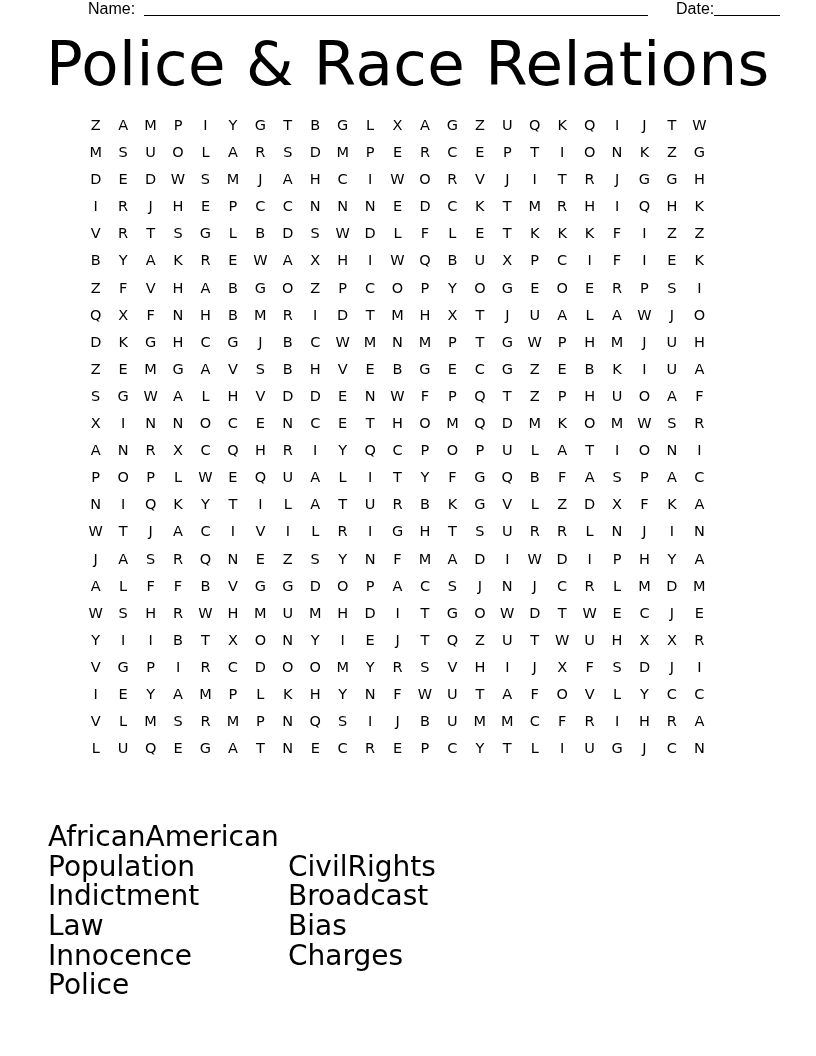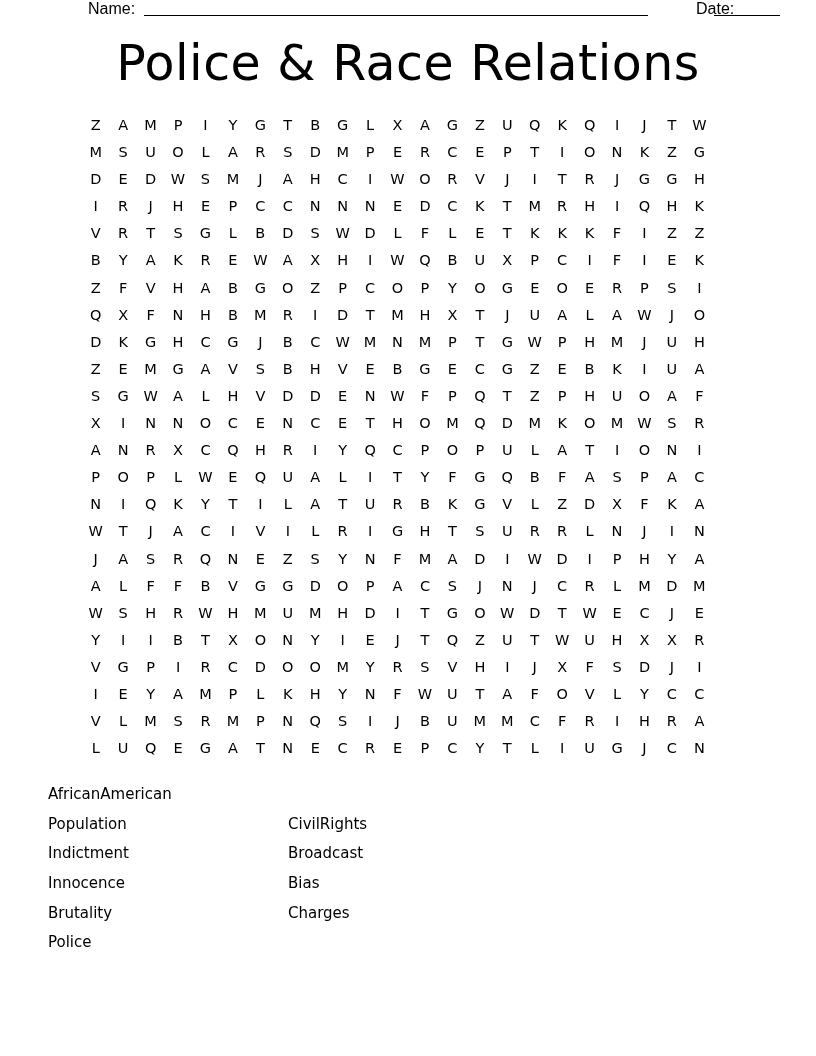--- a/index.html
+++ b/index.html
@@ -3,42 +3,42 @@
   <meta charset="utf-8">
   <style>
     html, body { margin: 0; padding: 0; background: #ffffff; }
     body { width: 816px; height: 1056px; position: relative; overflow: hidden; color: #000; }
     .header-line {
       position: absolute; top: 0; left: 48px; width: 700px; height: 20px;
       font-family: "Liberation Sans", sans-serif; font-size: 16px; line-height: 18px; margin-left: 40px;
     }
     .name-label { position: absolute; left: 0; top: 0; }
     .name-line { position: absolute; left: 56px; top: 15px; width: 504px; border-bottom: 1px solid #000; }
-    .date-label { position: absolute; left: 608px; top: 0; }
+    .date-label { position: absolute; left: 588px; top: 0; }
     .date-line { position: absolute; left: 626px; top: 15px; width: 66px; border-bottom: 1px solid #000; }
     .title {
       position: absolute; top: 34px; left: 0; width: 816px; text-align: center;
-      font-family: "DejaVu Sans", sans-serif; font-size: 49px; line-height: 60px;
+      font-family: "DejaVu Sans", sans-serif; font-size: 61px; line-height: 60px;
       letter-spacing: 0.5px;
     }
     .grid {
       position: absolute; left: 82px; top: 114px;
       display: grid;
       grid-template-columns: repeat(23, 27.45px);
       grid-auto-rows: 27.1px;
     }
     .cell {
       font-family: "DejaVu Sans", sans-serif; font-size: 14.5px;
       text-align: center; line-height: 22px;
     }
     .words {
-      position: absolute; left: 48px; top: 780px; width: 720px;
+      position: absolute; left: 48px; top: 822px; width: 720px;
       display: grid; grid-template-columns: 240px 240px 240px;
       grid-auto-flow: column; grid-template-rows: repeat(6, 29.7px);
-      font-family: "DejaVu Sans", sans-serif; font-size: 15px; line-height: 29px;
+      font-family: "DejaVu Sans", sans-serif; font-size: 28px; line-height: 29px;
     }
     .word { white-space: nowrap; }
   </style>
 </head>
 <body>
 
 <div class="header-line">
   <span class="name-label">Name:</span>
   <div class="name-line"></div>
   <span class="date-label">Date:</span>
@@ -599,22 +599,22 @@
     <div class="cell">G</div>
     <div class="cell">J</div>
     <div class="cell">C</div>
     <div class="cell">N</div>
   </div>
 
 <div class="words" id="word-list">
     <div class="word">AfricanAmerican</div>
     <div class="word">Population</div>
     <div class="word">Indictment</div>
+    <div class="word">Law</div>
     <div class="word">Innocence</div>
-    <div class="word">Brutality</div>
     <div class="word">Police</div>
     <div class="word"></div>
     <div class="word">CivilRights</div>
     <div class="word">Broadcast</div>
     <div class="word">Bias</div>
     <div class="word">Charges</div>
     <div class="word"></div>
   </div>
 
 </body></html>

